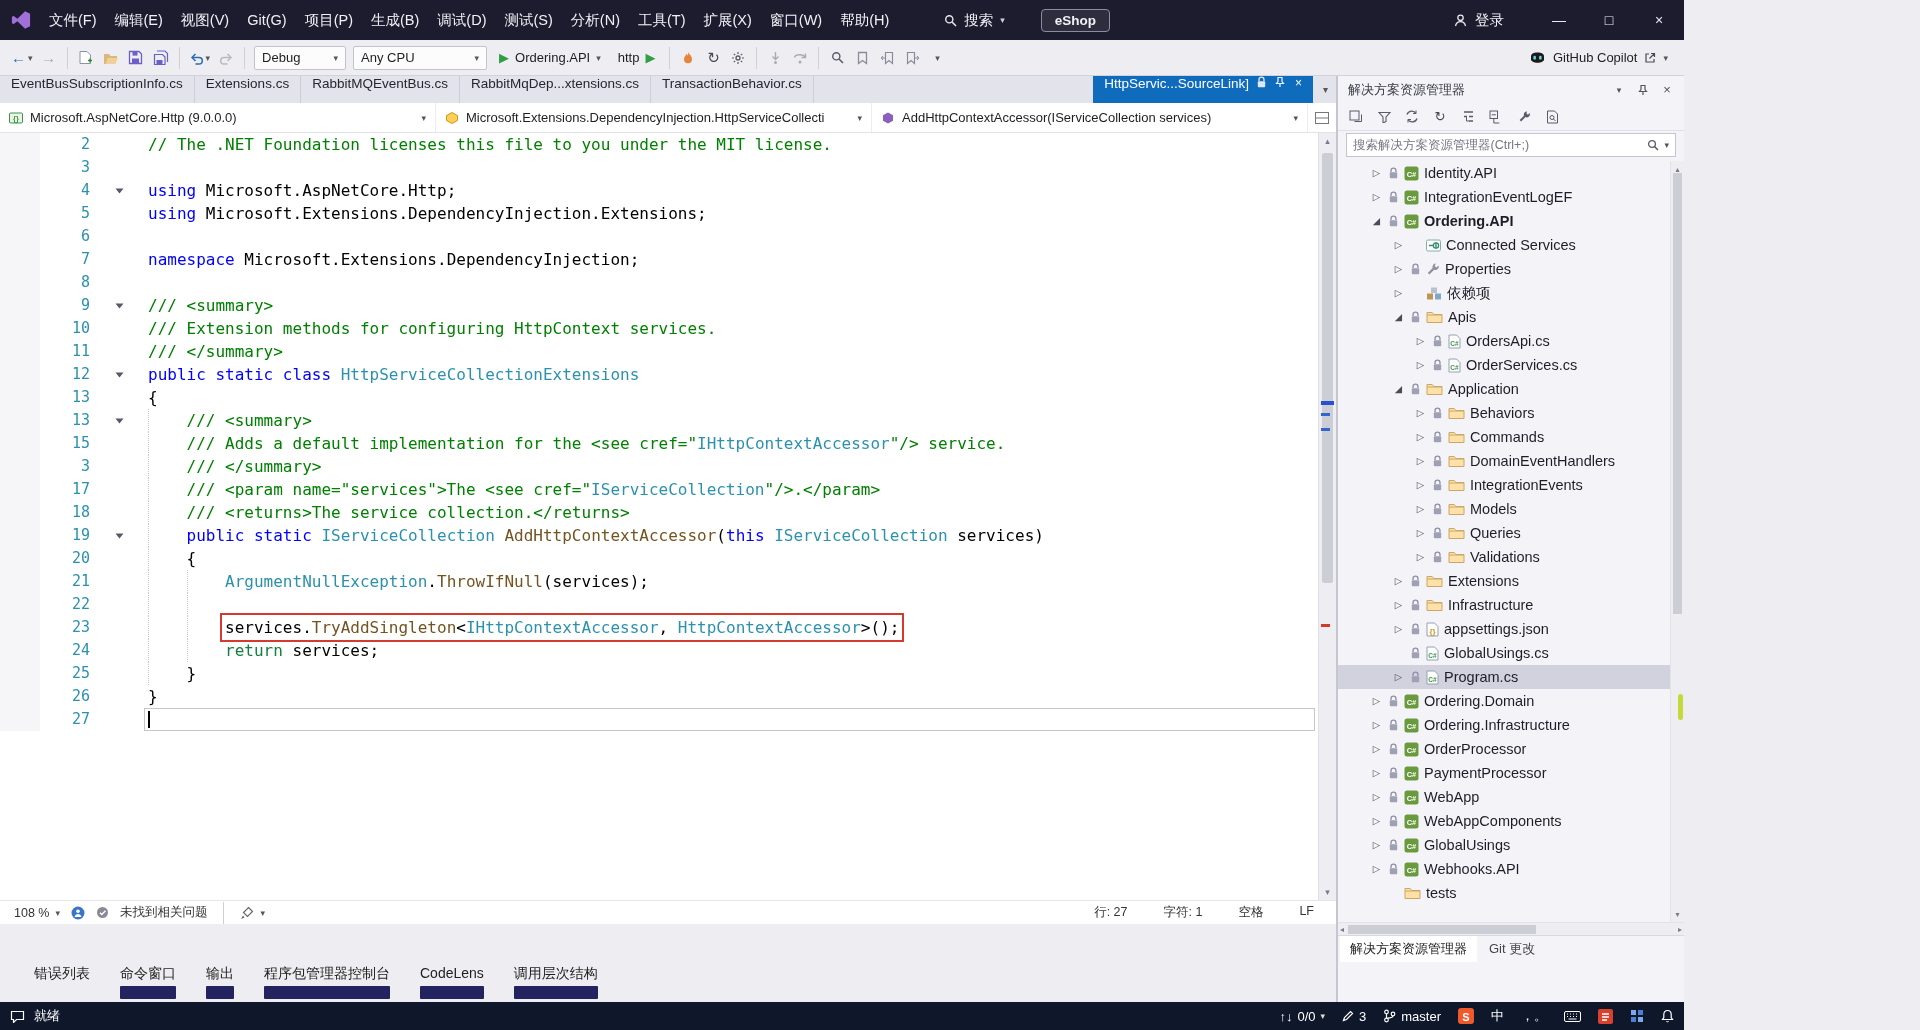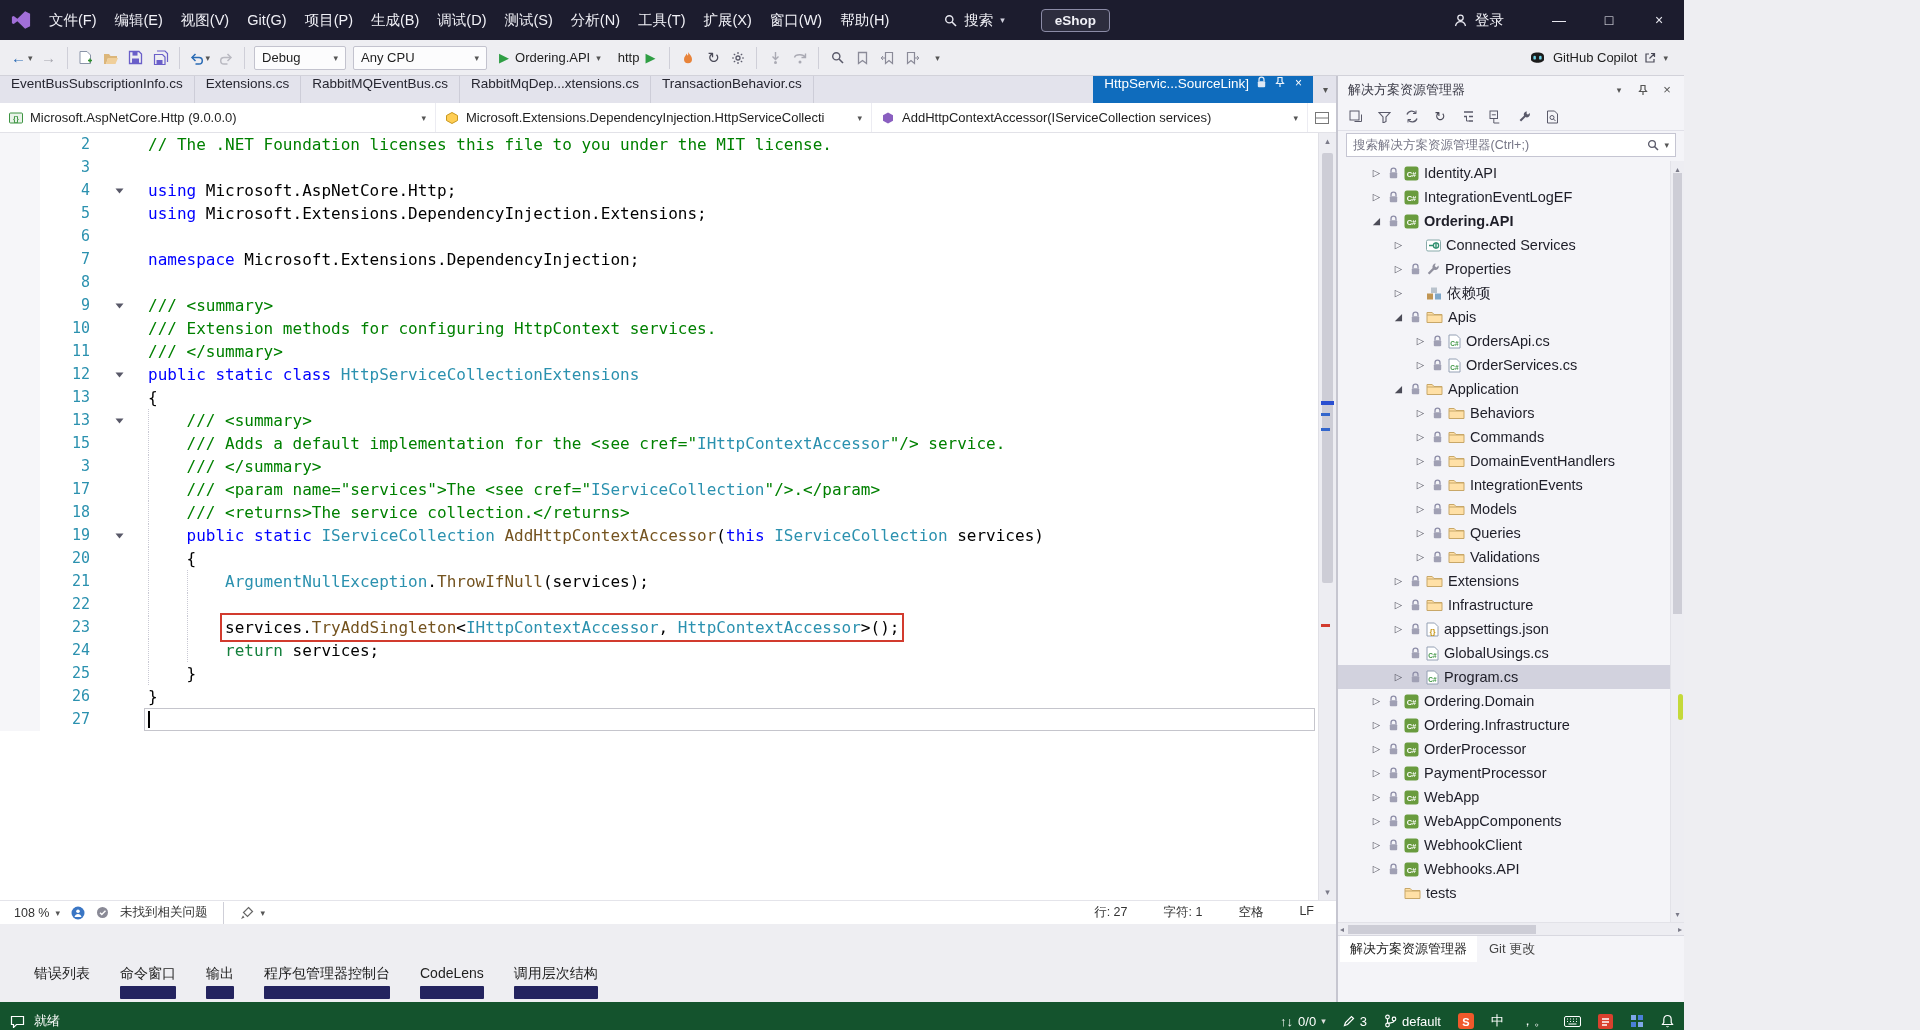--- a/index.html
+++ b/index.html
@@ -116,21 +116,21 @@
 .tree-vthumb{position:absolute;left:2px;right:2px;top:12px;height:58%;background:#cdcdd6}
 .tree-mark{position:absolute;right:1px;width:5px;height:26px;border-radius:3px;background:#c4d93a;top:70%}
 .exp-hscroll{height:13px;background:#ededf2;display:flex;align-items:center;flex:0 0 auto;border-top:1px solid #e2e2e8;gap:4px;font-size:8px;color:#7a7a88;padding:0 2px}
 .hthumb{height:9px;background:#cdcdd6;width:55%}
 .exp-bottom-tabs{height:27px;display:flex;align-items:stretch;gap:2px;flex:0 0 auto;border-top:1px solid #d8d8e0;padding-left:2px}
 .btab{display:flex;align-items:center;padding:0 10px;font-size:13px;color:#444}
 .btab.active{background:#fff;color:#222}
 .exp-gap{height:40px;flex:0 0 auto}
 
 
-.statusbar{height:28px;background:#14532d;color:#fff;display:flex;align-items:flex-end;font-size:13px;flex:0 0 auto;padding:0 10px}
+.statusbar{height:28px;background:#0f172a;color:#fff;display:flex;align-items:center;font-size:13px;flex:0 0 auto;padding:0 10px}
 .sb-left{display:flex;align-items:center;gap:9px}
 .sb-right{margin-left:auto;display:flex;align-items:center;gap:17px}
 .sb-item{display:flex;align-items:center;gap:5px}
 .hidden{visibility:hidden}
 </style>
 </head>
 <body>
 
 <div class="app">
 
@@ -1219,21 +1219,21 @@
                   <path d="M3 5.2V3.8C3 2.2 4 1.2 5.5 1.2S8 2.2 8 3.8v1.4" fill="none" stroke="#8e8ea8" stroke-width="1.3"></path>
                   <rect x="1.8" y="5.2" width="7.4" height="6" rx="1" fill="#a0a0b4"></rect>
                 </svg>
               </span>
               <span class="icon">
                 <svg width="15" height="15">
                   <rect x="0.5" y="0.5" width="14" height="14" rx="2.5" fill="#699b3e"></rect>
                   <text x="7.5" y="10.8" text-anchor="middle" font-size="7.5" font-weight="bold" fill="#fff">C#</text>
                 </svg>
               </span>
-              <span class="tlabel">WebhookClient</span>
+              <span class="tlabel">GlobalUsings</span>
             </div>
             <div class="trow" style="padding-left: 32px;">
               <span class="tarrow">▷</span>
               <span class="icon">
                 <svg width="11" height="13" viewBox="0 0 11 13">
                   <path d="M3 5.2V3.8C3 2.2 4 1.2 5.5 1.2S8 2.2 8 3.8v1.4" fill="none" stroke="#8e8ea8" stroke-width="1.3"></path>
                   <rect x="1.8" y="5.2" width="7.4" height="6" rx="1" fill="#a0a0b4"></rect>
                 </svg>
               </span>
               <span class="icon">
@@ -1301,21 +1301,21 @@
         </span>
       <span class="sb-item">
           <span class="icon" id="i-branch">
             <svg width="13" height="14">
               <circle cx="3.5" cy="3" r="1.8" fill="none" stroke="#fff" stroke-width="1.2"></circle>
               <circle cx="3.5" cy="11" r="1.8" fill="none" stroke="#fff" stroke-width="1.2"></circle>
               <circle cx="10" cy="5" r="1.8" fill="none" stroke="#fff" stroke-width="1.2"></circle>
               <path d="M3.5 4.8v4.4M10 6.8c0 2.5-3.5 1.6-6 2.6" fill="none" stroke="#fff" stroke-width="1.2"></path>
             </svg>
           </span>
-          <span>default</span>
+          <span>master</span>
         </span>
       <span class="sb-item">
           <span class="icon" id="i-sogou">
             <svg width="16" height="16">
               <rect width="16" height="16" rx="3" fill="#f0592b"></rect>
               <text x="8" y="12.5" text-anchor="middle" font-size="11" font-weight="bold" fill="#fff">S</text>
             </svg>
           </span>
         </span>
       <span class="sb-item">

